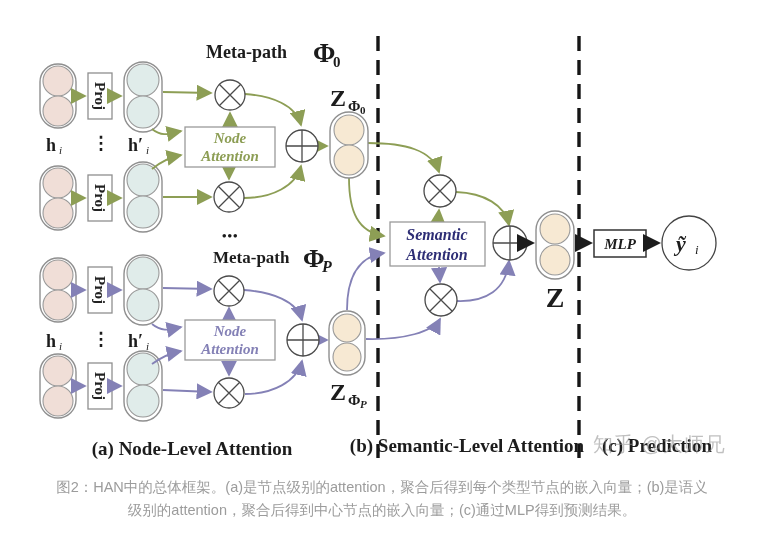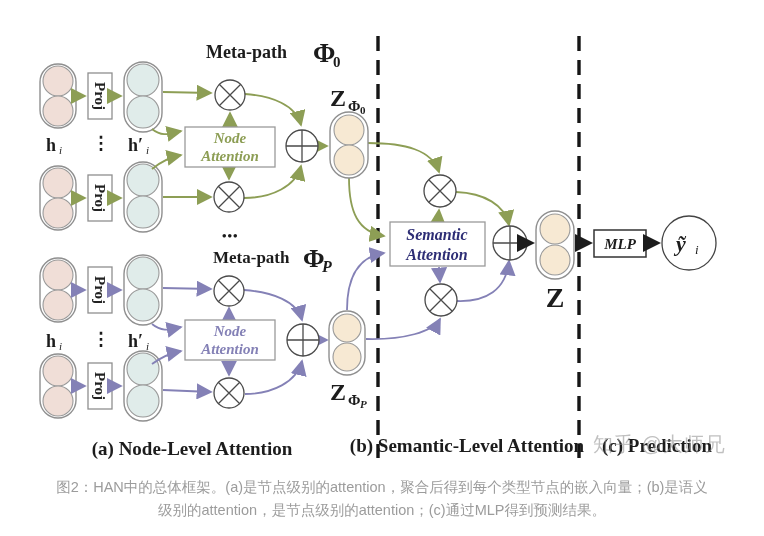--- a/index.html
+++ b/index.html
@@ -273,16 +273,16 @@
   <text x="467" y="452" text-anchor="middle" font-size="19" class="serifB" fill="#1c1c1c">(b) Semantic-Level Attention</text>
   <text x="657" y="452" text-anchor="middle" font-size="19" class="serifB" fill="#1c1c1c">(c) Prediction</text>
 </svg>
 
 
 <div class="watermark">知乎 @大师兄</div>
 
 
 <div class="fig-caption">
   <div>图2：HAN中的总体框架。(a)是节点级别的attention，聚合后得到每个类型节点的嵌入向量；(b)是语义</div>
-  <div>级别的attention，是节点级别的attention；(c)通过MLP得到预测结果。</div>
+  <div>级别的attention，聚合后得到中心节点的嵌入向量；(c)通过MLP得到预测结果。</div>
 </div>
 
 </div>
 
 </body></html>

